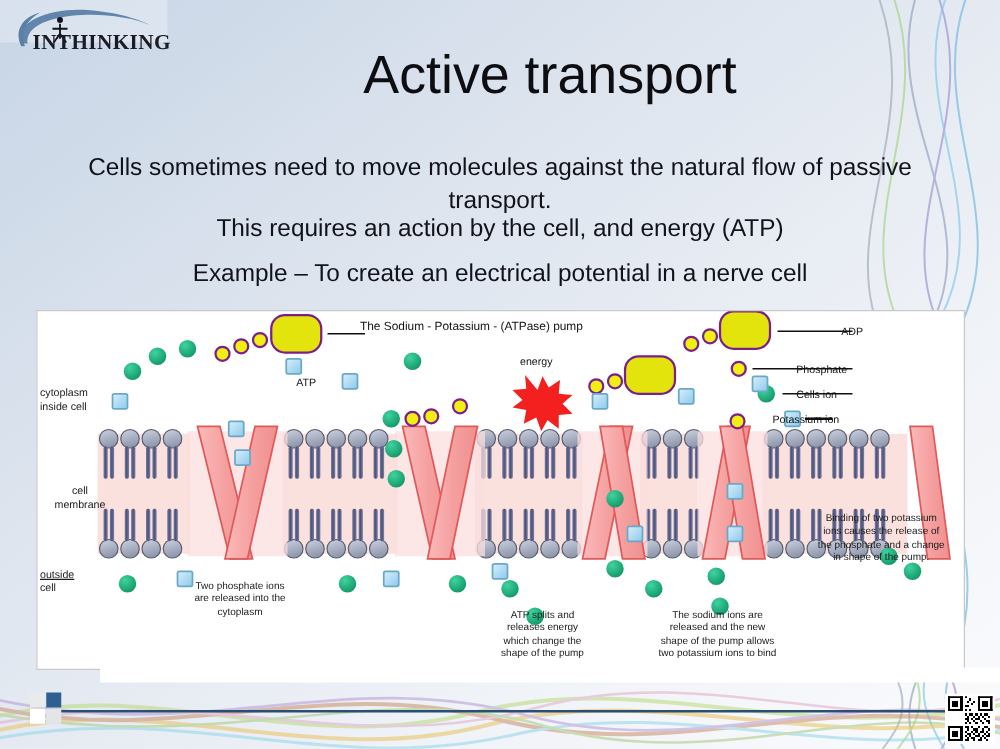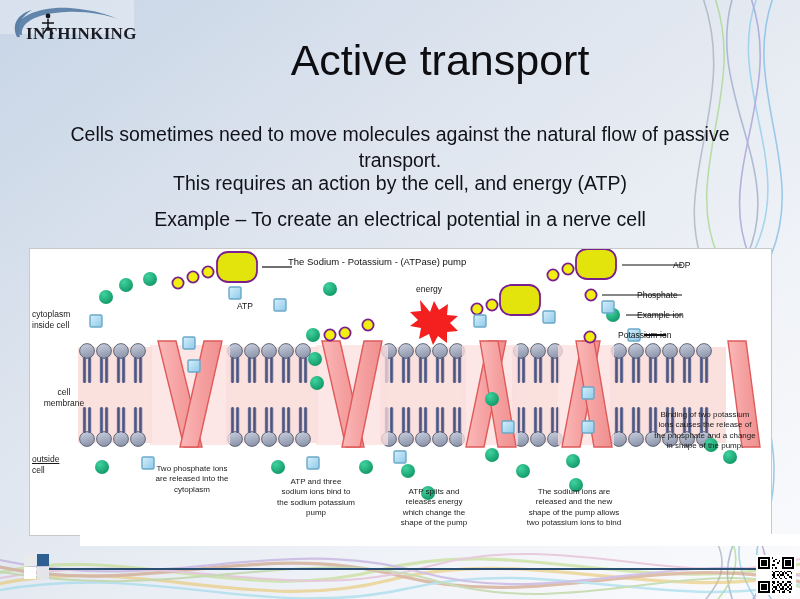--- a/index.html
+++ b/index.html
@@ -345,35 +345,29 @@
   <div class="lbl lbl-side" style="left:0px;top:149px;width:68px;">membrane</div>
 
   <div class="lbl lbl-side" style="left:2px;top:205px;width:56px;text-align:left;text-decoration:underline;">outside</div>
   <div class="lbl lbl-side" style="left:2px;top:216px;width:56px;text-align:left;">cell</div>
 
   <div class="lbl lbl-leg" style="left:207px;top:12px;margin-top:40px;">ATP</div>
   <div class="lbl lbl-leg" style="left:386px;top:35px;">energy</div>
 
   <div class="lbl lbl-leg" style="left:643px;top:11px;">ADP</div>
   <div class="lbl lbl-leg" style="left:607px;top:41px;">Phosphate</div>
-  <div class="lbl lbl-leg" style="left:607px;top:61px;">Example ion</div>
+  <div class="lbl lbl-leg" style="left:607px;top:61px;">Cells ion</div>
   <div class="lbl lbl-leg" style="left:588px;top:81px;">Potassium ion</div>
 
   <div class="lbl lbl-cap" style="left:100px;top:215px;width:124px;">
     <div>Two phosphate ions</div>
     <div>are released into the</div>
     <div>cytoplasm</div>
   </div>
 
-  <div class="lbl lbl-cap" style="left:222px;top:228px;width:128px;">
-    <div>ATP and three</div>
-    <div>sodium ions bind to</div>
-    <div>the sodium potassium</div>
-    <div>pump</div>
-  </div>
 
   <div class="lbl lbl-cap" style="left:345px;top:238px;width:118px;">
     <div>ATP splits and</div>
     <div>releases energy</div>
     <div>which change the</div>
     <div>shape of the pump</div>
   </div>
 
   <div class="lbl lbl-cap" style="left:470px;top:238px;width:148px;">
     <div>The sodium ions are</div>

